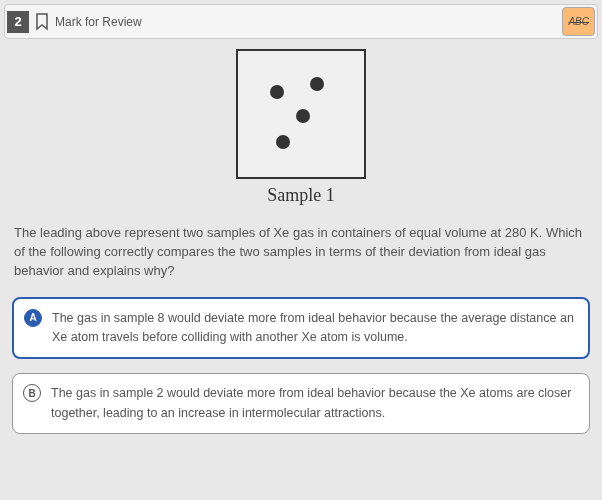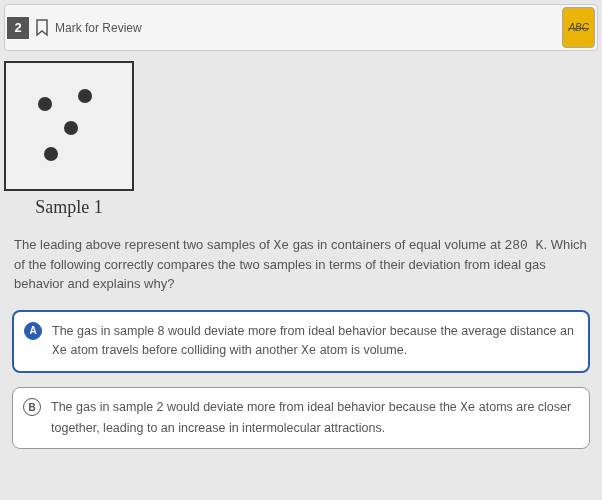--- a/index.html
+++ b/index.html
@@ -32,29 +32,30 @@
     justify-content: center;
     font-size: 13px;
     margin-right: 6px;
   }
   .bmwrap{display:flex;align-items:center;cursor:pointer;}
   .mark-label { font-size: 12px; color: #555; text-align: center; }
   .abc-btn {
     margin-left: auto;
     border: 1px solid #aaa;
     border-radius: 4px;
-    padding: 14px 5px;
+    padding: 8px 5px;
     font-size: 10px;
     font-style: italic;
-    background: #eab308;
+    background: #fdba74;
     text-decoration: line-through;
     cursor:pointer;
   }
   .diagrams {
     display: flex;
+    justify-content: center;
     gap: 70px;
     margin: 10px 0 6px 0;
   }
   .sample-box {
     width: 130px;
     height: 130px;
     border: 2px solid #333;
     background: #f0f0f0;
     position: relative;
   }
@@ -71,21 +72,21 @@
     color: #333;
     margin-top: 6px;
     font-family: "Times New Roman", serif;
   }
   .question-text {
     font-size: 13px;
     line-height: 1.45;
     color: #555;
     margin: 18px 10px 16px 10px;
   }
-  .xe { font-family: Liberation Mono, monospace; }
+  .xe { font-family: Liberation Sans, sans-serif; }
   .answer {
     background: #fff;
     border: 1.5px solid #999;
     border-radius: 8px;
     margin: 0 8px 14px 8px;
     padding: 10px 12px 10px 38px;
     position: relative;
     font-size: 12.5px;
     line-height: 1.55;
     color: #555;

